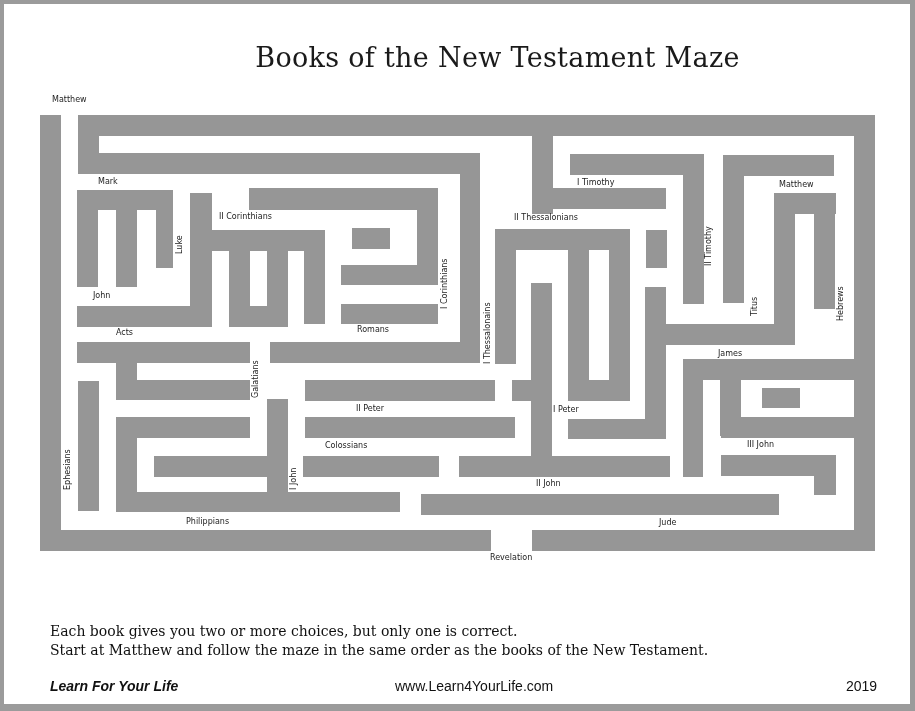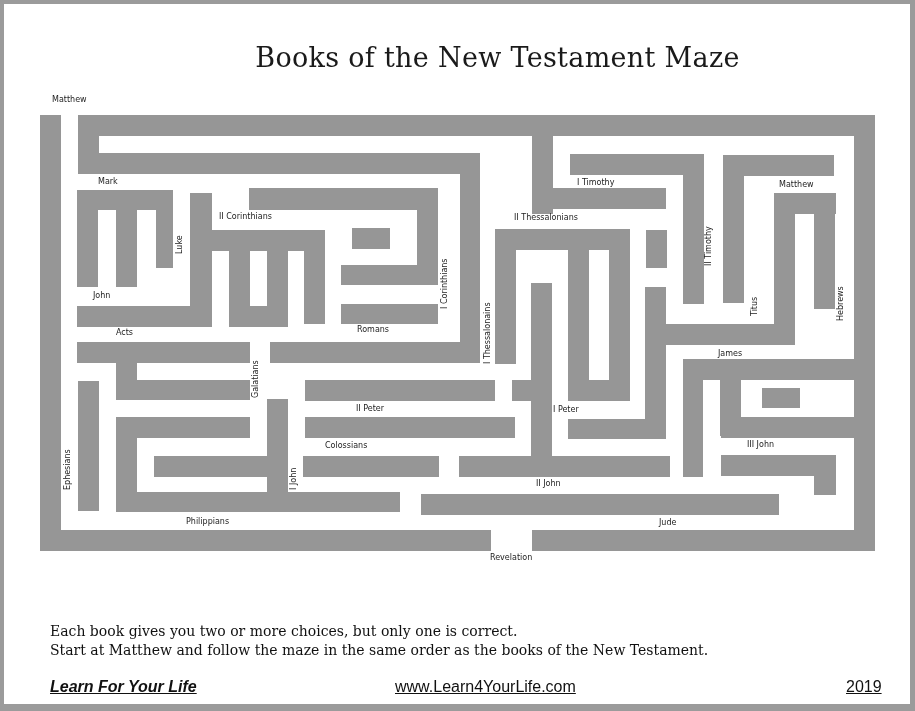--- a/index.html
+++ b/index.html
@@ -4,21 +4,21 @@
 <style>
   html,body{margin:0;padding:0;}
   body{width:915px;height:711px;background:#9b9b9b;position:relative;overflow:hidden;font-family:"DejaVu Sans",sans-serif;}
   .page{position:absolute;left:4px;top:4px;width:906px;height:700px;background:#fff;}
   .title{position:absolute;left:0;top:42px;width:915px;text-align:center;font-family:"DejaVu Serif",serif;font-size:27px;color:#1a1a1a;letter-spacing:0.3px;padding-left:40px;}
   .maze{position:absolute;left:0;top:0;width:915px;height:711px;}
   .w{position:absolute;background:#969696;}
   .lbl{position:absolute;font-size:8px;color:#222;white-space:nowrap;font-family:"DejaVu Sans",sans-serif;}
   .v{transform-origin:left top;transform:rotate(-90deg);}
   .instr{position:absolute;left:50px;top:622px;font-family:"DejaVu Serif",serif;font-size:14px;color:#111;line-height:19px;}
-  .foot{position:absolute;top:678px;font-size:16px;color:#111;font-family:"Liberation Sans",sans-serif;text-decoration:underline;}
+  .foot{position:absolute;top:678px;font-size:14px;color:#111;font-family:"Liberation Sans",sans-serif;}
   .foot.left{left:50px;font-style:italic;font-weight:bold;}
   .foot.mid{left:395px;}
   .foot.right{left:846px;}
 </style>
 </head>
 <body>
 
 <div class="page"></div>
 
 <div class="title">Books of the New Testament Maze</div>

